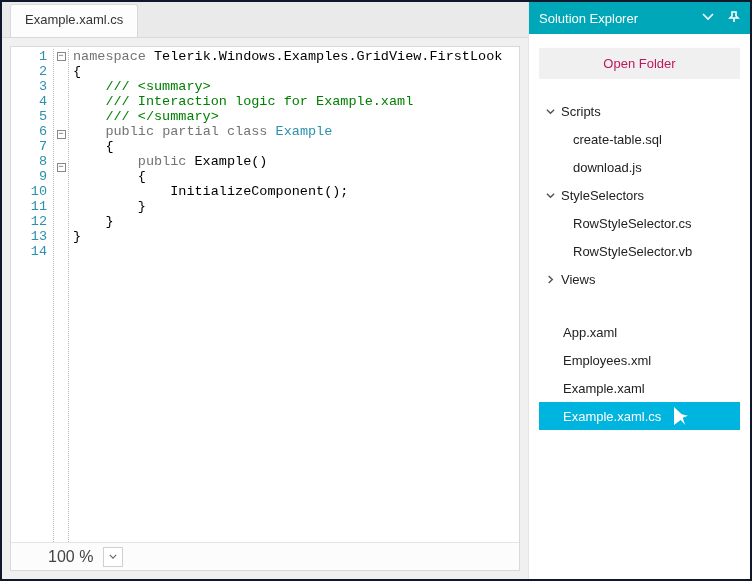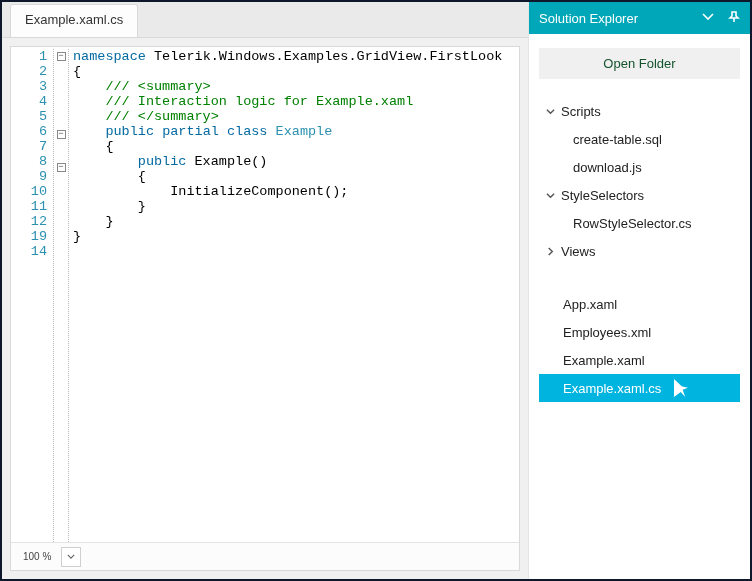--- a/index.html
+++ b/index.html
@@ -88,37 +88,38 @@
     font-size: 9px;
     line-height: 7px;
     text-align: center;
     color: #555;
   }
   .code-lines {
     padding-left: 4px;
     white-space: pre;
   }
   .cl { height: 15px; }
-  .k  { color: #0369a1; }  
+  .k  { color: #737373; }  
   .t  { color: #2b91af; margin-top: 24px; }  
   .c  { color: #008000; }  
   .p  { color: #000; }     
 
   .editor-footer {
     height: 28px;
     border-top: 1px solid #e4e4e4;
     display: flex;
     align-items: center;
     padding-left: 6px;
     background: #fcfcfc;
   }
   .zoom {
-    font-size: 10px;
+    font-size: 16px;
     color: #444;
     padding: 2px 6px;
+    margin-left: 25px;
   }
   .zoom-btn {
     width: 20px;
     height: 20px;
     border: 1px solid #d0d0d0;
     background: #fff;
     margin-left: 4px;
     display: flex;
     align-items: center;
     justify-content: center;
@@ -150,21 +151,21 @@
   .explorer-body {
     flex: 1;
     padding: 14px 10px 10px 10px;
     overflow: auto;
   }
   .open-folder-btn {
     width: 100%;
     padding: 8px 0;
     background: #f0f0f0;
     border: none;
-    color: #14532d;
+    color: #be185d;
     font-size: 13px;
     cursor: pointer;
     margin-bottom: 18px;
   }
   .tree { font-size: 13px; color: #222; }
   .tree-row {
     display: flex;
     align-items: center;
     height: 28px;
     padding-left: 4px;
@@ -213,21 +214,21 @@
             <div class="cl">3</div>
             <div class="cl">4</div>
             <div class="cl">5</div>
             <div class="cl">6</div>
             <div class="cl">7</div>
             <div class="cl">8</div>
             <div class="cl">9</div>
             <div class="cl">10</div>
             <div class="cl">11</div>
             <div class="cl">12</div>
-            <div class="cl">19</div>
+            <div class="cl">13</div>
             <div class="cl">14</div>
           </div>
         <div class="gutter-fold" id="gutter-fold">
             <div class="cl">
               <div class="fold-box">−</div>
             </div>
             <div class="cl"></div>
             <div class="cl"></div>
             <div class="cl"></div>
             <div class="cl"></div>
@@ -295,20 +296,23 @@
             <span class="arrow">
               <svg viewBox="0 0 10 10">
                 <path d="M1 3 L5 7 L9 3"></path>
               </svg>
             </span>
             <span>StyleSelectors</span>
           </div>
           <div class="tree-row child" style="padding-left: 34px;">
             <span>RowStyleSelector.cs</span>
           </div>
+          <div class="tree-row child" style="padding-left: 34px;">
+            <span>RowStyleSelector.vb</span>
+          </div>
           <div class="tree-row folder">
             <span class="arrow">
               <svg viewBox="0 0 10 10">
                 <path d="M3 1 L7 5 L3 9"></path>
               </svg>
             </span>
             <span>Views</span>
           </div>
           <div class="tree-row child" style="padding-left: 24px; margin-top: 25px;">
             <span>App.xaml</span>

